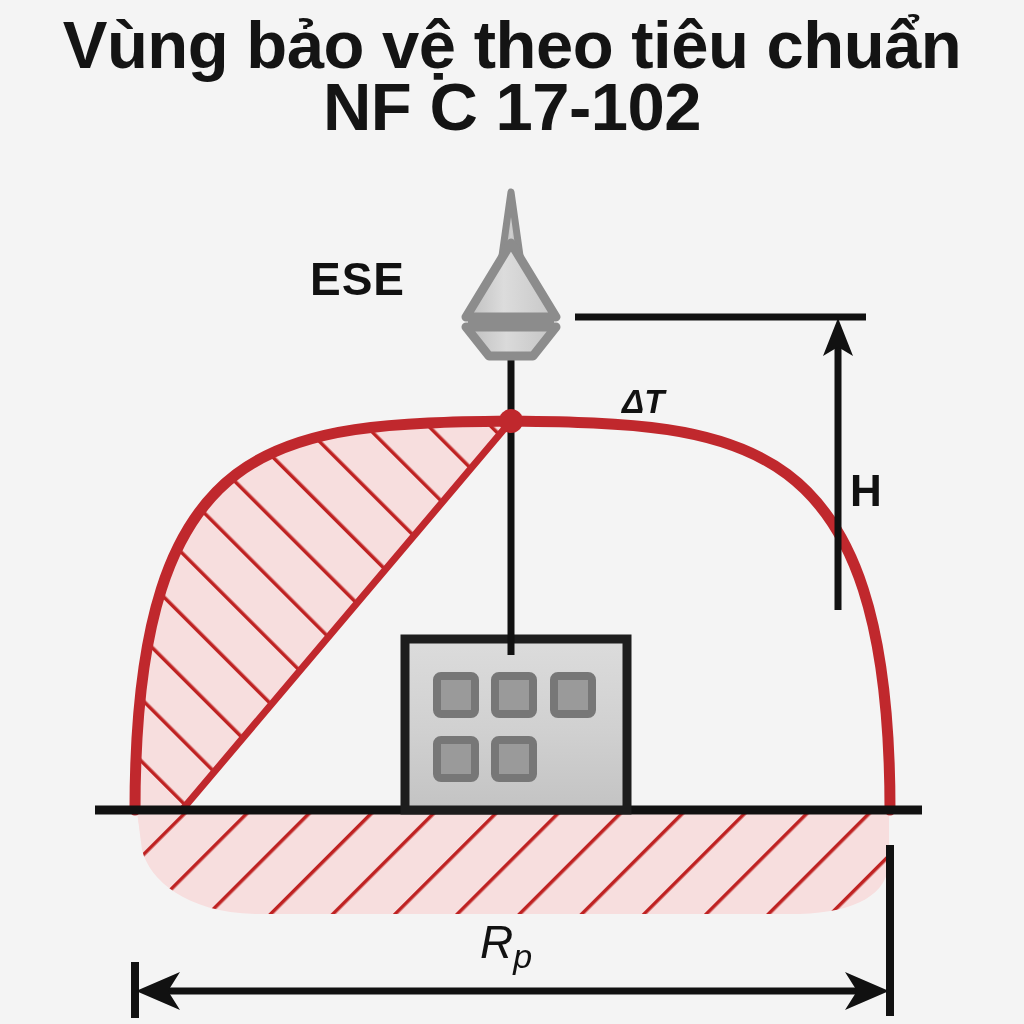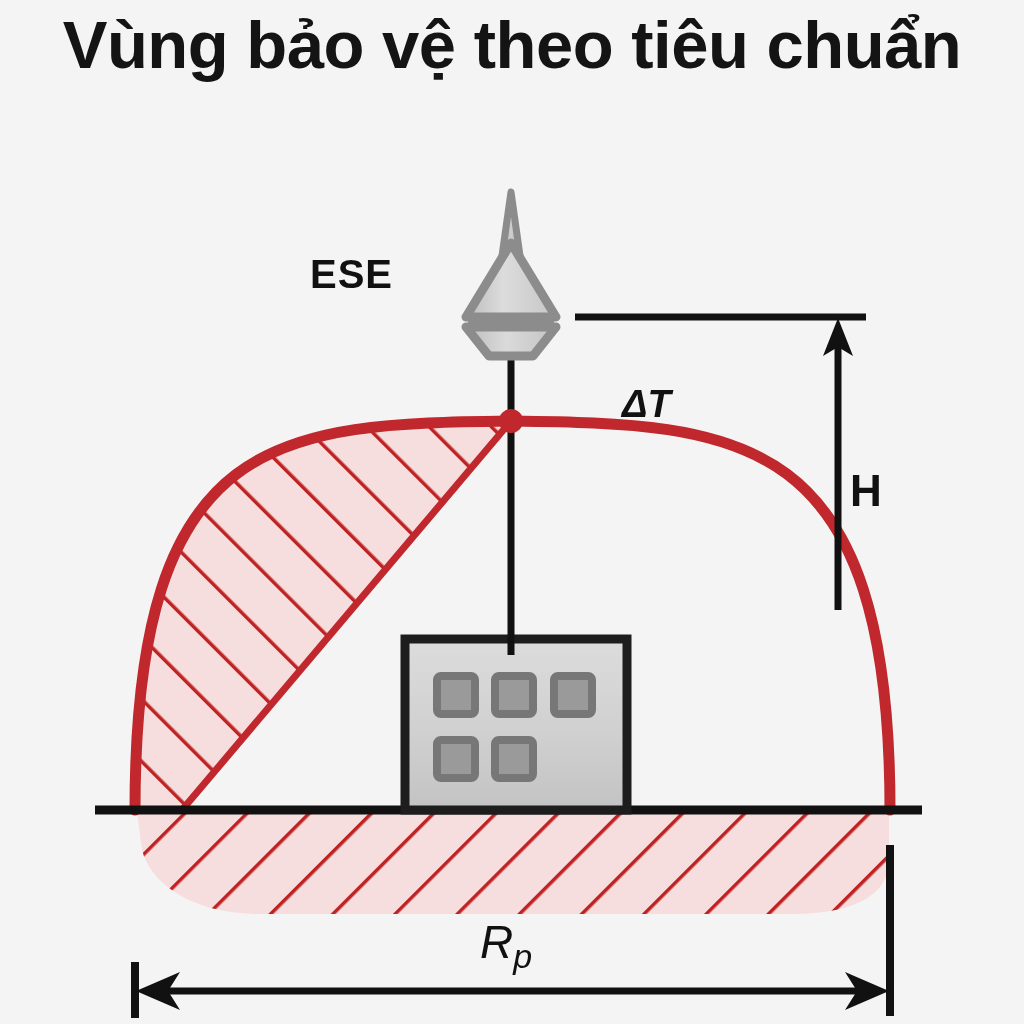--- a/index.html
+++ b/index.html
@@ -26,22 +26,22 @@
   }
   .title-line{display:block;}
 
   .lbl{
     position:absolute;
     color:#111111;
     font-weight:bold;
     pointer-events:none;
     white-space:nowrap;
   }
-  #lbl-ese{left:310px;top:252px;font-size:40px;letter-spacing:1px;}
-  #lbl-dt{left:622px;top:383px;font-size:38px;font-style:italic;font-weight:600;}
+  #lbl-ese{left:310px;top:252px;font-size:46px;letter-spacing:1px;}
+  #lbl-dt{left:622px;top:383px;font-size:33px;font-style:italic;font-weight:600;}
   #lbl-h{left:850px;top:466px;font-size:44px;}
   #lbl-rp{left:480px;top:915px;font-size:46px;font-style:italic;font-weight:400;}
   #lbl-rp .sub{font-size:34px;vertical-align:-0.30em;font-style:italic;}
 </style>
 </head>
 <body>
 
 <div id="stage">
 
   <svg id="svg" viewBox="0 0 1024 1024">
@@ -147,20 +147,21 @@
       <line x1="135" y1="962" x2="135" y2="1018" stroke="#111111" stroke-width="8"></line>
       <line x1="890" y1="845" x2="890" y2="1016" stroke="#111111" stroke-width="8"></line>
       <line x1="152" y1="991" x2="874" y2="991" stroke="#111111" stroke-width="7"></line>
       <path d="M136,991 L180,1010 L168,991 L180,972 Z" fill="#111111"></path>
       <path d="M889,991 L845,1010 L857,991 L845,972 Z" fill="#111111"></path>
     </g>
   </svg>
 
   <div class="title-block">
     <span class="title-line">Vùng bảo vệ theo tiêu chuẩn</span>
+    <span class="title-line">NF C 17-102</span>
   </div>
 
   <div class="lbl" id="lbl-ese">ESE</div>
   <div class="lbl" id="lbl-dt">ΔT</div>
   <div class="lbl" id="lbl-h">H</div>
   <div class="lbl" id="lbl-rp"><span>R</span><span class="sub">p</span></div>
 
 </div>
 
 </body></html>

